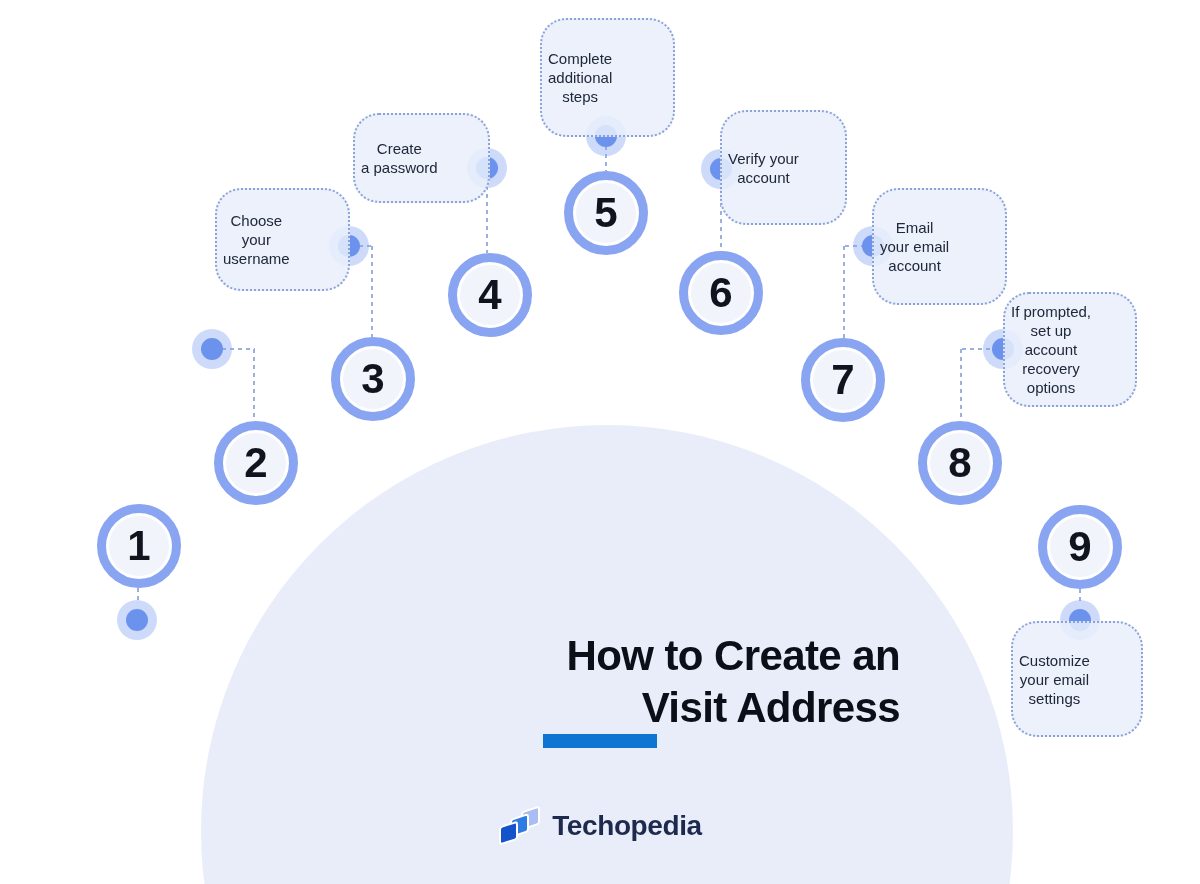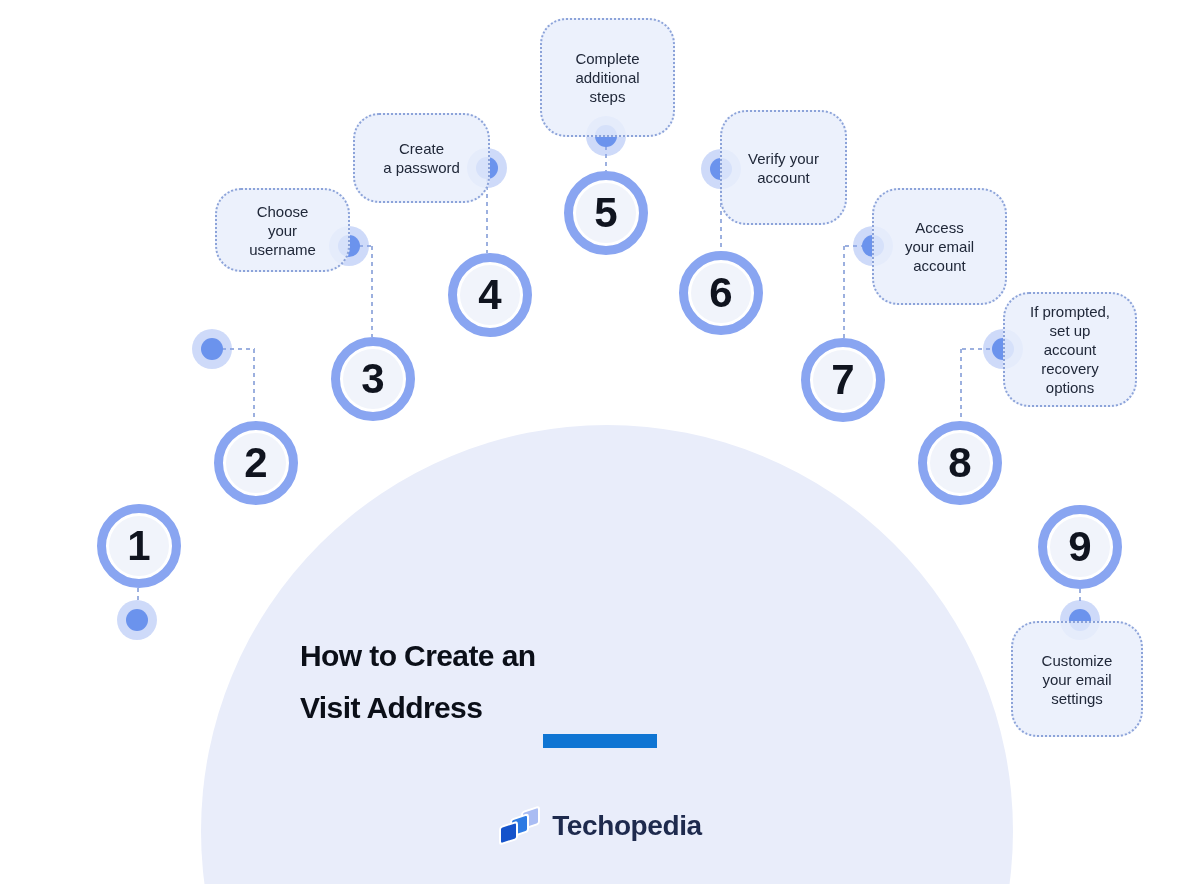--- a/index.html
+++ b/index.html
@@ -13,21 +13,21 @@
 
   
   .dome{
     position:absolute;left:201px;top:425px;width:812px;height:812px;
     border-radius:50%;background:#E9EDFA;
   }
 
   
   .title{
     position:absolute;left:300px;top:630px;width:600px;
-    text-align:left;font-weight:bold;font-size:30px;line-height:52px;
+    text-align:right;font-weight:bold;font-size:42px;line-height:52px;
     color:#0B0F18;letter-spacing:-0.6px;
   }
   .underline{
     position:absolute;left:543px;top:734px;width:114px;height:14px;
     background:#0F75D3;
   }
 
   
   .logo{
     position:absolute;left:0;top:804px;width:1200px;
@@ -36,21 +36,21 @@
   .logo svg{display:block;}
   .brand-name{
     font-size:28px;font-weight:bold;color:#1E2A4D;letter-spacing:-0.4px;
   }
 
   
   .box{
     position:absolute;box-sizing:border-box;
     background:rgba(233,238,251,0.85);
     border:2px dotted #8CA3D9;border-radius:26px;
-    display:flex;align-items:center;justify-content:center;
+    display:flex;align-items:center;
     text-align:center;font-size:15px;line-height:19px;color:#202839;
     white-space:pre-line;padding:6px;
   }
 
   
   .num{
     position:absolute;width:84px;height:84px;box-sizing:border-box;
     border-radius:50%;border:9px solid #89A5F1;background:#F1F4FB;
     box-shadow:inset 0 0 0 3px #ffffff;
     display:flex;align-items:center;justify-content:center;
@@ -78,21 +78,21 @@
   .s1-dot{left:117px;top:600px;}
   .s1-seg{left:137px;top:588px;height:14px;}
   .s1-num{left:97px;top:504px;}
 
   .s2-box{left:75px;top:293px;width:137px;height:114px;}
   .s2-dot{left:192px;top:329px;}
   .s2-segh{left:222px;top:348px;width:33px;}
   .s2-segv{left:253px;top:349px;height:72px;}
   .s2-num{left:214px;top:421px;}
 
-  .s3-box{left:215px;top:188px;width:135px;height:84px;}
+  .s3-box{left:215px;top:188px;width:135px;height:103px;}
   .s3-dot{left:329px;top:226px;}
   .s3-segh{left:359px;top:245px;width:14px;}
   .s3-segv{left:371px;top:246px;height:91px;}
   .s3-num{left:331px;top:337px;}
 
   .s4-box{left:353px;top:113px;width:137px;height:90px;}
   .s4-dot{left:467px;top:148px;}
   .s4-seg{left:486px;top:178px;height:75px;}
   .s4-num{left:448px;top:253px;}
 
@@ -191,21 +191,21 @@
 account</span></div>
 
   <div class="num s7-num">
       <span>7</span>
     </div>
   <div class="seg h s7-segh"></div>
   <div class="seg v s7-segv"></div>
   <div class="dot s7-dot">
       <i class="core"></i>
     </div>
-  <div class="box s7-box"><span>Access
+  <div class="box s7-box"><span>Email
 your email
 account</span></div>
 
   <div class="num s8-num">
       <span>8</span>
     </div>
   <div class="seg h s8-segh"></div>
   <div class="seg v s8-segv"></div>
   <div class="dot s8-dot">
       <i class="core"></i>

